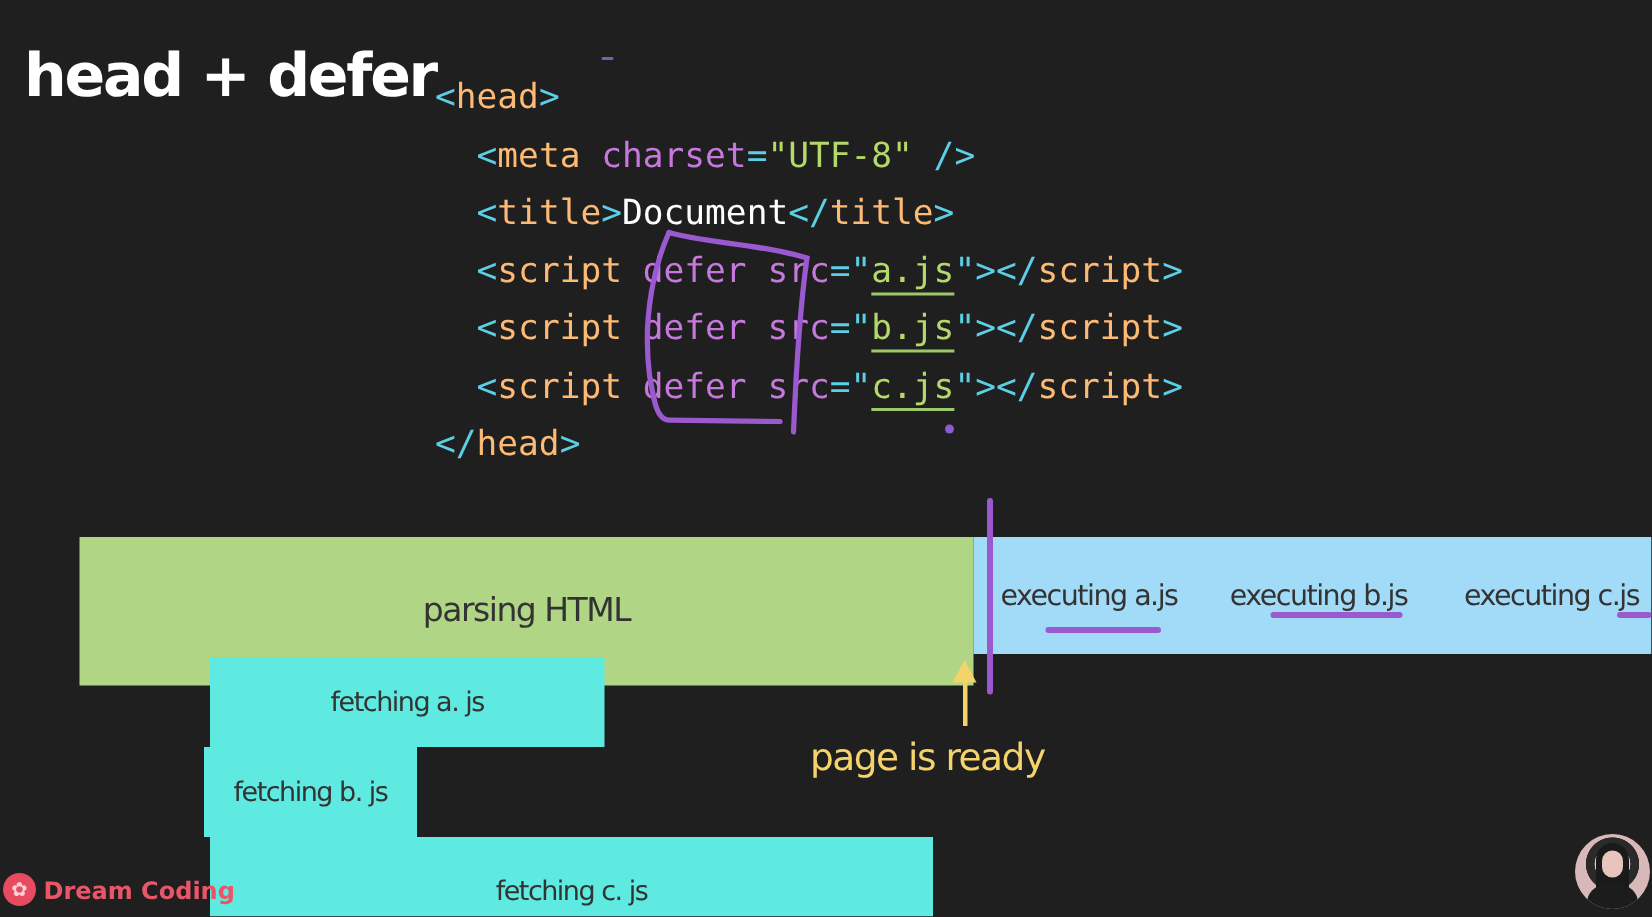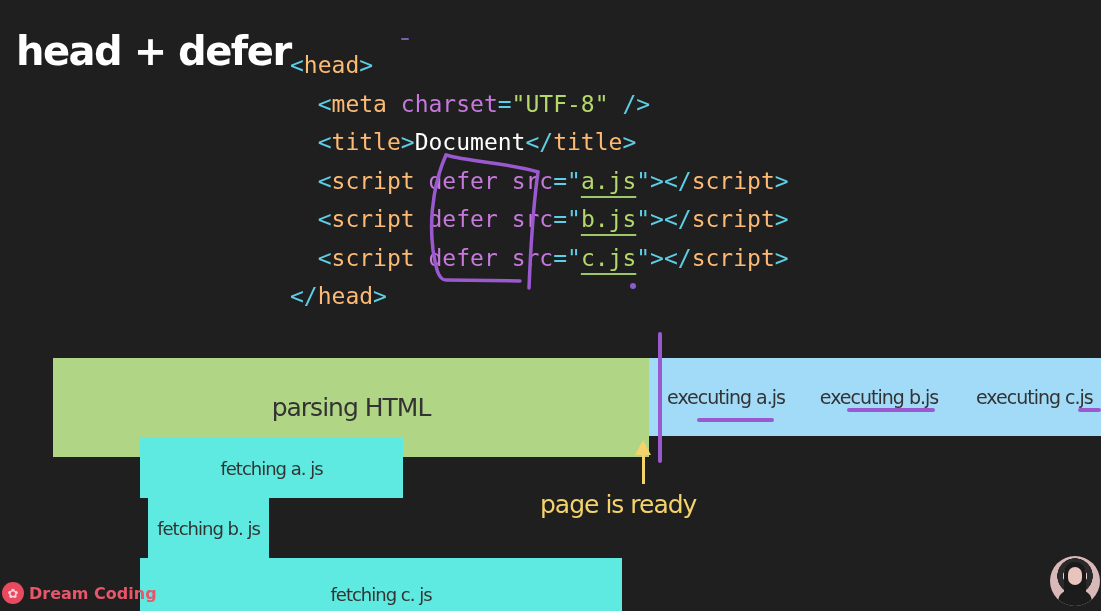--- a/index.html
+++ b/index.html
@@ -25,30 +25,30 @@
   .text { color: #ffffff; }
   .u { text-decoration: underline; text-decoration-color: #9cc76a; text-underline-offset: 7px; text-decoration-thickness: 2px; text-align: center; }
 
   .stray-mark { position: absolute; left: 401px; top: 38px; width: 8px; height: 2px; background: #7a5fb0; border-radius: 1px; }
   .cursor { position: absolute; left: 630px; top: 283px; width: 6px; height: 6px; border-radius: 50%; background: #8a5cd0; }
 
   .defer-annotation { position: absolute; left: 0; top: 0; pointer-events: none; }
 
   .bar { position: absolute; display: flex; align-items: center; justify-content: center;
     font-family: "DejaVu Sans", sans-serif; color: #333333; letter-spacing: -1px; }
-  .parsing { left: 53px; top: 358px; width: 596px; height: 99px; background: #b0d685; font-size: 25px; }
+  .parsing { left: 53px; top: 358px; width: 596px; height: 99px; background: #b0d685; font-size: 22px; }
   .exec-bg { position: absolute; left: 649px; top: 358px; width: 452px; height: 78px; background: #a2dbf7; }
   .exec { top: 358px; height: 78px; font-size: 19px; background: transparent; }
   .exec-a { left: 652px; width: 148px; }
   .exec-b { left: 804px; width: 150px; }
   .exec-c { left: 960px; width: 150px; justify-content: flex-start; padding-left: 16px; }
 
   .fetch { background: #5eeae0; font-size: 18px; }
   .fetch-a { left: 140px; top: 438px; width: 263px; height: 60px; }
-  .fetch-b { left: 148px; top: 498px; width: 121px; height: 60px; }
+  .fetch-b { left: 136px; top: 498px; width: 142px; height: 60px; }
   .fetch-c { left: 140px; top: 558px; width: 482px; height: 53px; padding-top: 20px; }
 
   .ready-line { position: absolute; left: 658px; top: 332px; width: 4px; height: 131px; background: #9b59d0; border-radius: 2px; }
   .arrow-shaft { position: absolute; left: 642px; top: 452px; width: 3px; height: 32px; background: #f3d36a; }
   .arrow-head { position: absolute; left: 635px; top: 440px; width: 0; height: 0;
     border-left: 8px solid transparent; border-right: 8px solid transparent; border-bottom: 15px solid #f3d36a; }
   .ready-label { position: absolute; left: 540px; top: 490px; font-size: 25px; color: #f3d36a;
     font-family: "DejaVu Sans", sans-serif; letter-spacing: -1px; }
 
   .underline-mark { position: absolute; height: 4px; background: #9b59d0; border-radius: 2px; }

